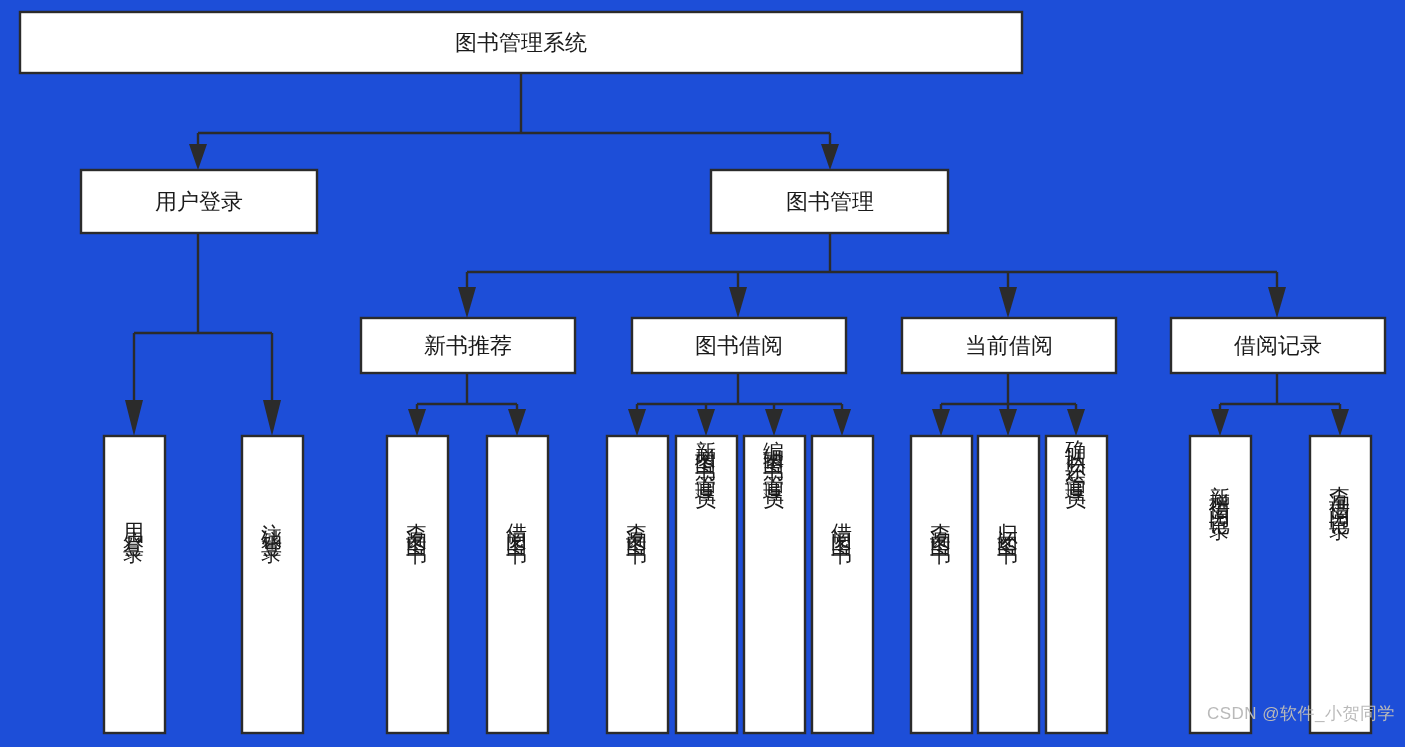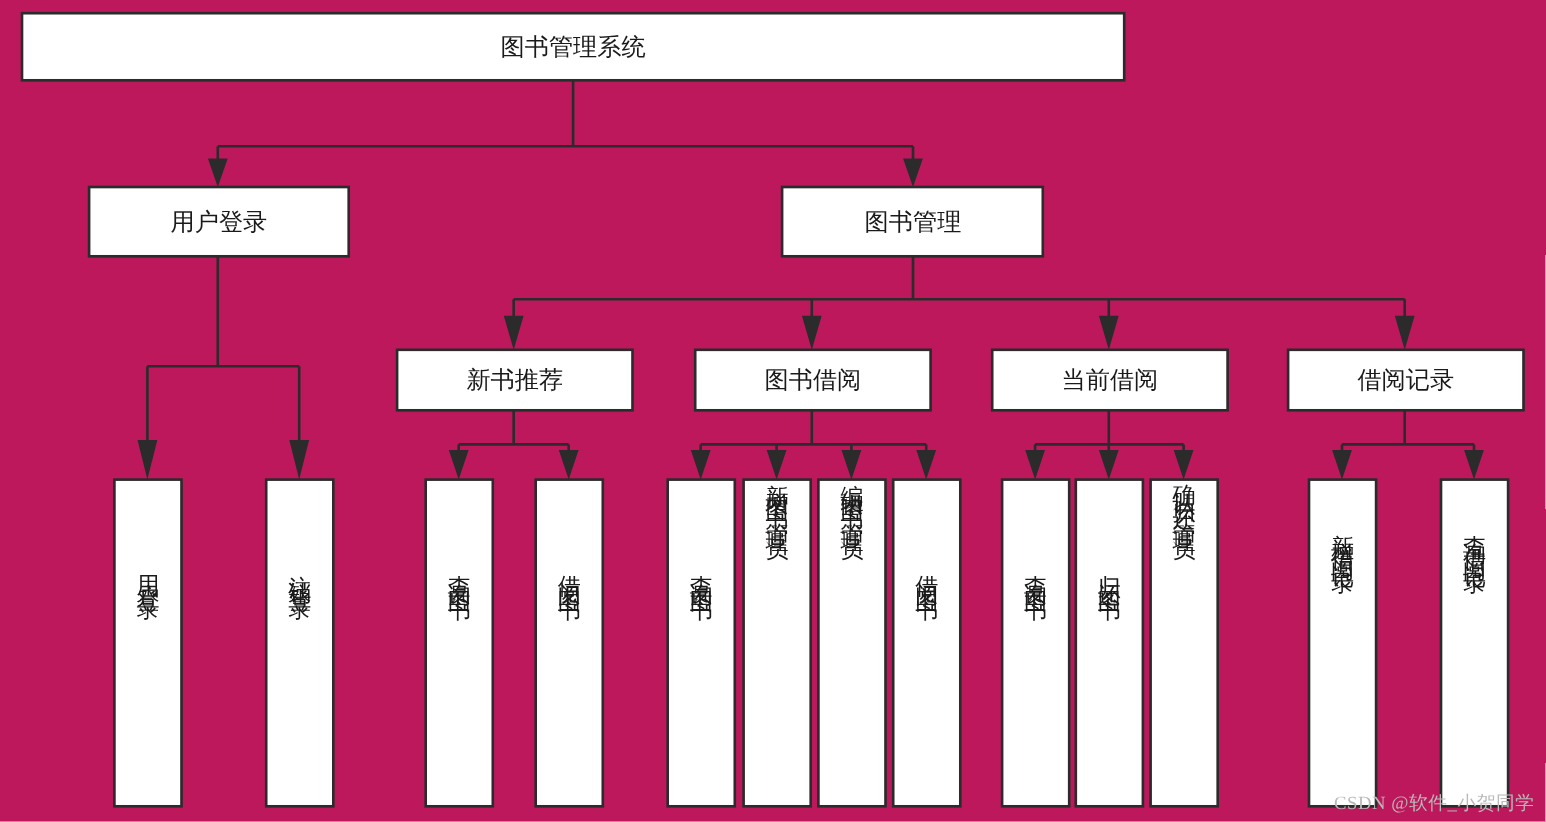--- a/index.html
+++ b/index.html
@@ -8,21 +8,21 @@
     padding: 0;
     background: #ffffff;
   }
   body {
     font-family: "Liberation Sans", "DejaVu Sans", sans-serif;
   }
   #diagram-root {
     position: relative;
     width: 1405px;
     height: 747px;
-    background: #be185d;
+    background: #1d4ed8;
     overflow: hidden;
   }
   svg.diagram-canvas {
     position: absolute;
     top: 0;
     left: 0;
     width: 1405px;
     height: 747px;
     display: block;
   }
@@ -50,22 +50,22 @@
   }
   .leaf-label-v {
     fill: #1a1a1a;
     font-family: "Liberation Sans", "DejaVu Sans", sans-serif;
     font-size: 21px;
     text-anchor: middle;
   }
   .watermark-text {
     position: absolute;
     right: 10px;
-    bottom: 6px;
-    font-family: Liberation Serif, serif;
+    bottom: 22px;
+    font-family: Liberation Sans, sans-serif;
     font-size: 17px;
     color: #b9b9b9;
     white-space: nowrap;
     letter-spacing: 0.5px;
     pointer-events: none;
   }
 </style>
 </head>
 <body>
 

